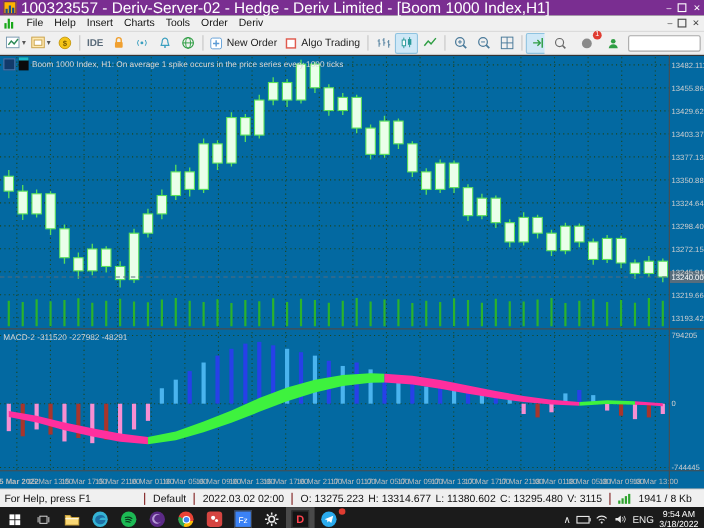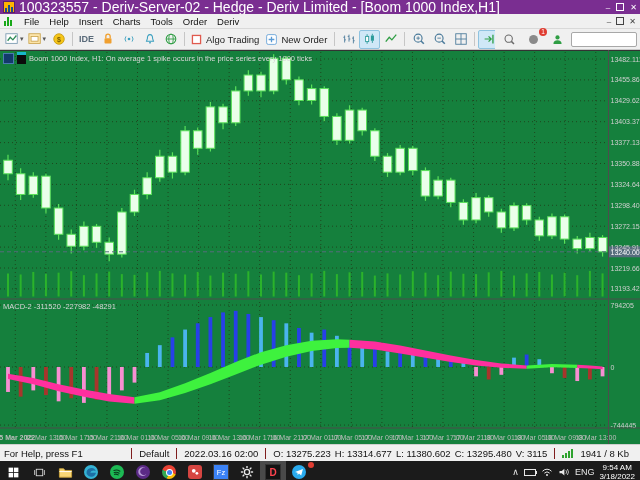--- a/index.html
+++ b/index.html
@@ -36,21 +36,21 @@
   .dd{font-size:7px;color:#555;}
   .sep{width:1px;height:14px;background:#c6c6c6;margin:0 3px;flex-shrink:0;}
   .ide-lbl{font-size:9px;font-weight:bold;color:#5a6b7a;}
   .badge-wrap{position:relative;}
   .badge{position:absolute;top:-3px;right:-4px;background:#e03c31;color:#fff;font-size:6.5px;
     border-radius:50%;width:8px;height:8px;display:flex;align-items:center;justify-content:center;}
   .tsearch{width:58px;height:13px;border:1px solid #a8a8a8;border-radius:2px;font-size:9px;
     padding:0 3px;background:#fff;}
 
   
-  .chart-area{position:relative;width:640px;height:394px;background:#15803d;flex-shrink:0;}
+  .chart-area{position:relative;width:640px;height:394px;background:#0369a1;flex-shrink:0;}
   .chart-comment{position:absolute;left:3px;top:2px;display:flex;align-items:center;gap:3px;
     color:#d8d8d8;font-size:7.5px;z-index:2;}
   .cc-ico1{width:9px;height:9px;background:#123a6b;border:1px solid #4a7ab0;display:inline-block;}
   .cc-ico2{width:9px;height:9px;background:#0b0b0b;border-top:3px solid #18b7c9;display:inline-block;}
   .macd-label{position:absolute;left:3px;top:252px;color:#d8d8d8;font-size:7.5px;z-index:2;}
 
   
   .statusbar{height:16px;background:#f0f0f0;display:flex;align-items:center;font-size:9.5px;
     color:#111;flex-shrink:0;border-top:1px solid #cfcfcf;padding:0 4px;justify-content:center;}
   .sb-cell{padding:0 7px;border-left:1px solid #7f1d1d;white-space:nowrap;display:flex;align-items:center;gap:4px;}
@@ -166,30 +166,30 @@
       <span class="tbtn">
         <svg width="14" height="14" viewBox="0 0 16 16">
             <circle cx="8" cy="8" r="5.5" fill="none" stroke="#2f9e44" stroke-width="1.2"></circle>
             <ellipse cx="8" cy="8" rx="2.5" ry="5.5" fill="none" stroke="#2f9e44"></ellipse>
             <line x1="2.5" y1="8" x2="13.5" y2="8" stroke="#2f9e44"></line>
           </svg>
       </span>
       <span class="sep"></span>
       <span class="tbtn">
         <svg width="13" height="13" viewBox="0 0 16 16">
-            <rect x="3" y="3" width="10" height="10" fill="#fff" stroke="#e05a4e" stroke-width="1.6"></rect>
-          </svg>
-        <span class="lbl">Algo Trading</span>
-      </span>
-      <span class="tbtn">
-        <svg width="13" height="13" viewBox="0 0 16 16">
             <rect x="2" y="2" width="12" height="12" rx="2" fill="#fff" stroke="#5b9bd5"></rect>
             <path d="M8,4.5 V11.5 M4.5,8 H11.5" stroke="#5b9bd5" stroke-width="1.6"></path>
           </svg>
         <span class="lbl">New Order</span>
+      </span>
+      <span class="tbtn">
+        <svg width="13" height="13" viewBox="0 0 16 16">
+            <rect x="3" y="3" width="10" height="10" fill="#fff" stroke="#e05a4e" stroke-width="1.6"></rect>
+          </svg>
+        <span class="lbl">Algo Trading</span>
       </span>
       <span class="sep"></span>
       <span class="tbtn">
         <svg width="14" height="14" viewBox="0 0 16 16">
             <path d="M3,4 V12 M3,6 h-1.5 M3,9 h1.5 M8,3 V11 M8,5 h-1.5 M8,8 h1.5 M13,5 V13 M13,7 h-1.5 M13,10 h1.5" stroke="#4a7a9a"></path>
           </svg>
       </span>
       <span class="tbtn sel">
         <svg width="14" height="14" viewBox="0 0 16 16">
             <rect x="3" y="5" width="3.5" height="6" fill="#fff" stroke="#2a9a9a"></rect>
@@ -583,21 +583,21 @@
       <span class="cc-ico2"></span>
       <span>Boom 1000 Index, H1: On average 1 spike occurs in the price series every 1000 ticks</span>
     </div>
     <div class="macd-label">MACD-2 -311520 -227982 -48291</div>
   </div>
 
   <div class="statusbar">
     <span class="sb-help">For Help, press F1</span>
     <span class="sb-right">
       <span class="sb-cell">Default</span>
-      <span class="sb-cell">2022.03.16 02:00</span>
+      <span class="sb-cell">2022.03.02 02:00</span>
       <span class="sb-cell">
         <span>O: 13275.223</span>
         <span>H: 13314.677</span>
         <span>L: 11380.602</span>
         <span>C: 13295.480</span>
         <span>V: 3115</span>
       </span>
       <span class="sb-cell">
         <span class="conn">
             <i style="height:3px"></i>

